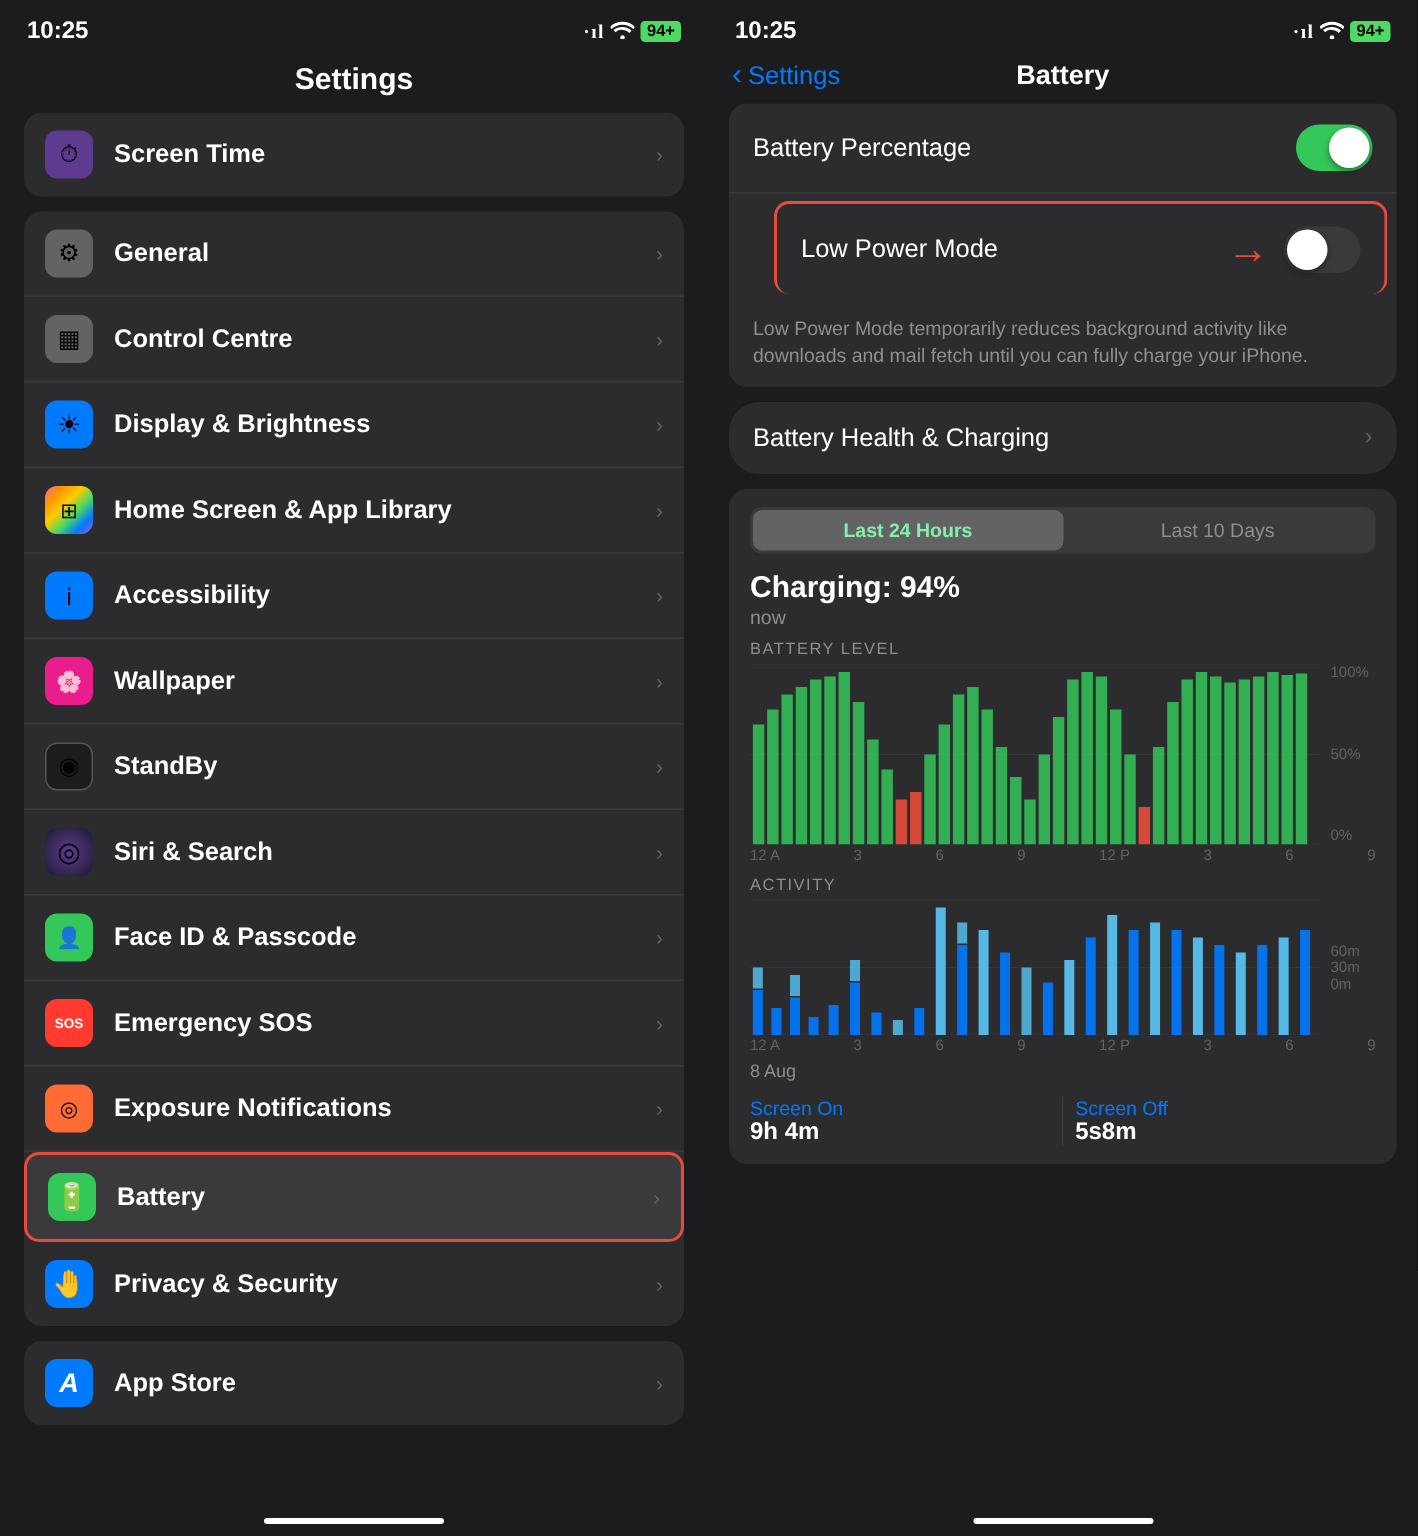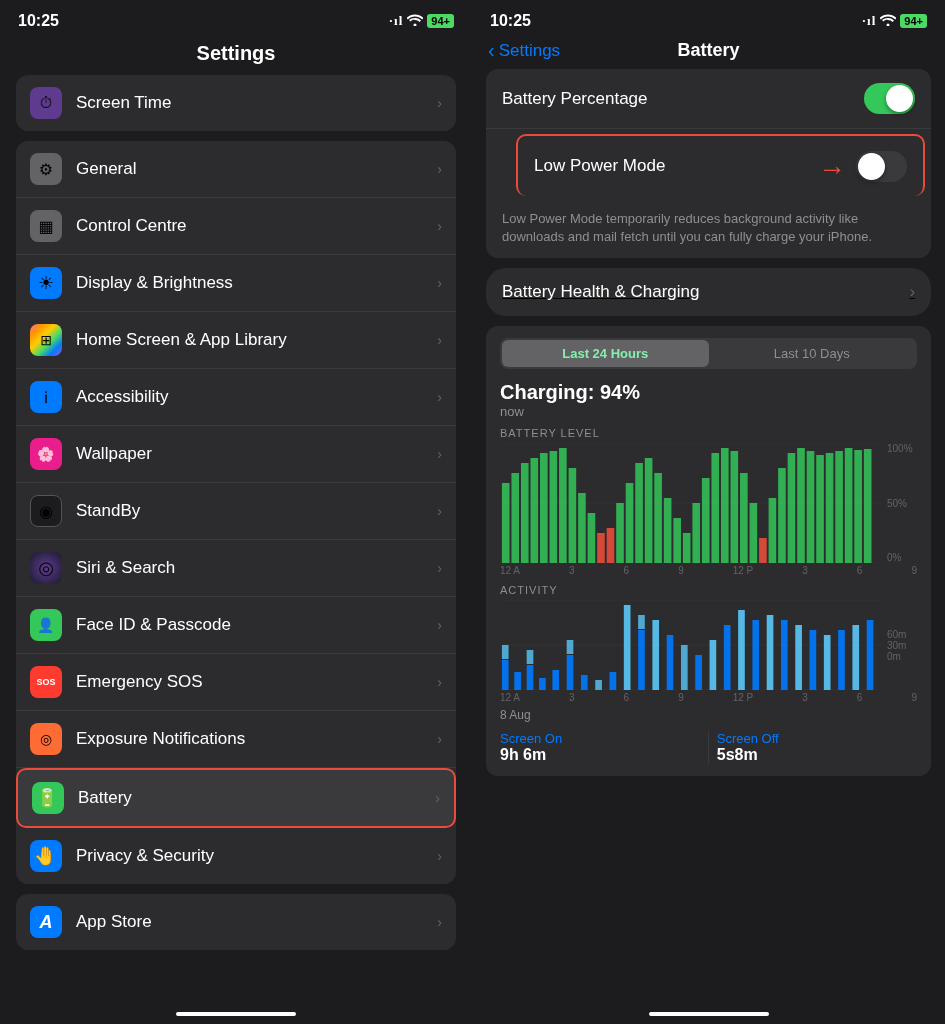--- a/index.html
+++ b/index.html
@@ -101,20 +101,21 @@
     .item-icon.green { background: #34c759; }
     .item-icon.red-icon { background: #ff3b30; }
     .item-icon.orange-red { background: #ff6b35; }
     .item-icon.app-store-blue { background: #007aff; }
     .item-icon.siri { background: radial-gradient(circle, #5e3b8e, #1a1a2e); }
 
     .item-label {
       flex: 1;
       color: #fff;
       font-size: 17px;
+      font-weight: bold;
     }
     .chevron {
       color: #636366;
       font-size: 14px;
     }
 
     .screen-time-item {
       background: #2c2c2e;
       border-radius: 12px;
       margin-bottom: 10px;
@@ -232,21 +233,20 @@
     }
 
     .health-charging-row {
       background: #2c2c2e;
       border-radius: 20px;
       display: flex;
       align-items: center;
       justify-content: space-between;
       padding: 14px 16px;
       cursor: pointer;
-      text-decoration: underline;
     }
     .health-label { color: #fff; font-size: 17px; }
 
     .time-tabs {
       background: #2c2c2e;
       border-radius: 12px;
       padding: 12px 14px;
     }
     .tab-row {
       display: flex;
@@ -641,21 +641,21 @@
           <span>9</span>
         </div>
         <div style="margin-top:2px;">
           <span style="color:#8e8e93; font-size:12px;">8 Aug</span>
         </div>
       </div>
 
       <div class="screen-stats">
         <div class="screen-stat">
           <div class="screen-stat-label">Screen On</div>
-          <div class="screen-stat-value">9h 6m</div>
+          <div class="screen-stat-value">9h 4m</div>
         </div>
         <div class="divider"></div>
         <div class="screen-stat">
           <div class="screen-stat-label">Screen Off</div>
           <div class="screen-stat-value">5s8m</div>
         </div>
       </div>
     </div>
   </div>
 

